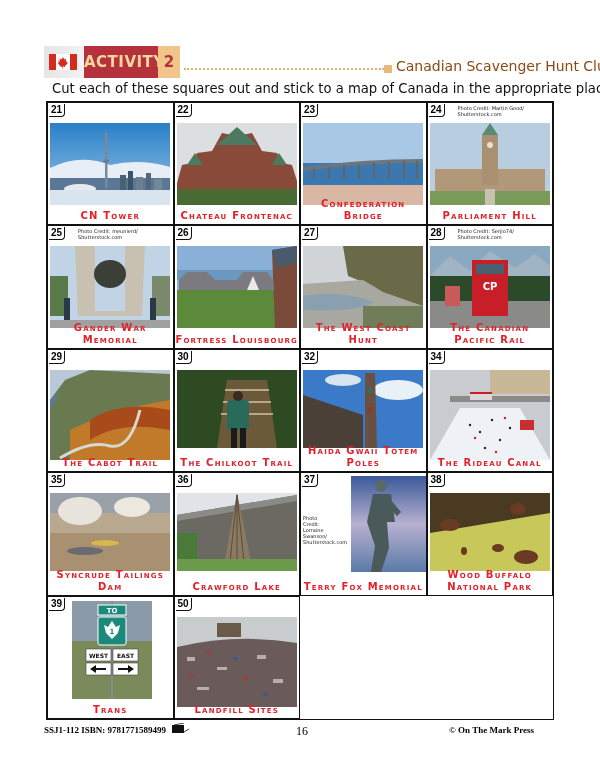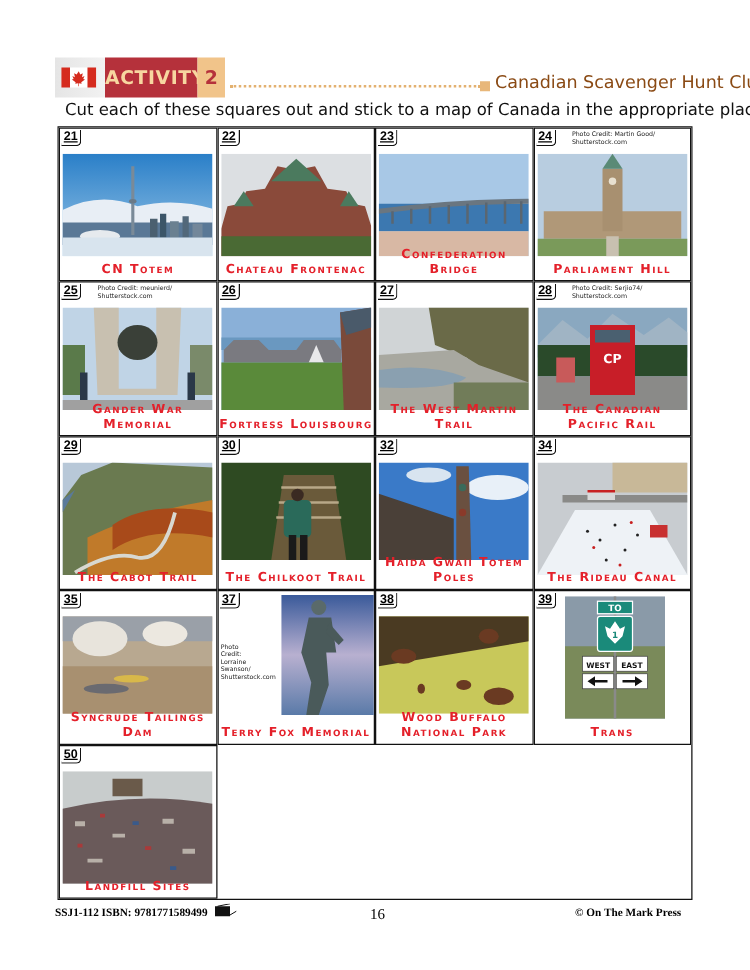--- a/index.html
+++ b/index.html
@@ -8,28 +8,28 @@
   .flag-box{position:absolute;left:0;top:0;width:40px;height:32px;background:linear-gradient(90deg,#e5e5e5,#f2f2f2);}
   .flag-box .leaf{position:absolute;left:5px;top:6px;width:28px;height:20px;}
   .act-box{position:absolute;left:40px;top:0;width:74px;height:32px;background:#b5313b;color:#f7d7a0;font-weight:bold;font-size:15px;line-height:32px;text-align:center;letter-spacing:0.5px;font-family:"DejaVu Sans",sans-serif;}
   .num-box{position:absolute;left:114px;top:0;width:22px;height:32px;background:#f1c48a;color:#b5313b;font-weight:bold;font-size:15px;line-height:32px;text-align:center;}
   .dots{position:absolute;left:140px;top:22px;width:200px;border-top:2px dotted #e3b170;}
   .dot-square{position:absolute;left:340px;top:19px;width:8px;height:8px;background:#e8b77a;}
   .title{position:absolute;left:352px;top:12px;font-size:14px;color:#8a4a14;white-space:nowrap;font-family:"DejaVu Sans",sans-serif;}
   .instructions{position:absolute;left:52px;top:81px;font-size:13.2px;color:#111;white-space:nowrap;}
   .grid{position:absolute;left:46px;top:101px;width:508px;height:619px;display:grid;grid-template-columns:repeat(4,1fr);grid-template-rows:repeat(5,1fr);border:1.5px solid #111;box-sizing:border-box;}
   .cell{position:relative;border:1px solid #111;box-sizing:border-box;background:#fff;overflow:hidden;}
-  .num{position:absolute;left:1px;top:1px;font-size:10px;font-weight:bold;font-family:"Liberation Sans Narrow","Liberation Sans",sans-serif;padding:0 2px;border:1px solid #111;border-top:none;border-left:none;border-bottom-right-radius:4px;line-height:12px;background:#fff;z-index:3;text-decoration:underline;}
+  .num{position:absolute;left:1px;top:1px;font-size:10px;font-weight:bold;font-family:"Liberation Sans Narrow","Liberation Sans",sans-serif;padding:0 2px;border:1px solid #111;border-top:none;border-left:none;border-bottom-right-radius:4px;line-height:12px;background:#fff;z-index:3;}
   .credit{position:absolute;left:30px;top:2px;font-size:5px;line-height:6px;color:#222;z-index:3;}
   .photo{position:absolute;left:2px;right:2px;top:20px;height:82px;}
   .label{position:absolute;left:0;right:0;bottom:2px;text-align:center;color:#e4202a;font-weight:bold;font-size:10px;line-height:12px;letter-spacing:1.2px;font-variant:small-caps;font-family:"DejaVu Sans",sans-serif;z-index:2;}
   .footer-left{position:absolute;left:44px;top:725px;font-size:9px;font-weight:bold;font-family:"Liberation Serif",serif;}
   .footer-icon{position:absolute;left:172px;top:723px;width:20px;height:11px;}
   .footer-page{position:absolute;left:296px;top:724px;font-size:12px;font-family:"Liberation Serif",serif;}
-  .footer-right{position:absolute;right:55px;top:725px;font-size:9px;font-weight:bold;font-family:"Liberation Serif",serif;}
+  .footer-right{position:absolute;right:66px;top:725px;font-size:9px;font-weight:bold;font-family:"Liberation Serif",serif;}
 </style>
 </head>
 <body>
 
 <div class="header">
   <div class="flag-box">
     <svg class="leaf" viewBox="0 0 28 20">
         <rect x="0" y="2" width="7" height="16" fill="#d52b1e"></rect>
         <rect x="7" y="2" width="14" height="16" fill="#fff"></rect>
         <rect x="21" y="2" width="7" height="16" fill="#d52b1e"></rect>
@@ -62,21 +62,21 @@
       <rect x="55" y="10" width="2.5" height="55" fill="#7a8a98"></rect>
         <ellipse cx="56.2" cy="38" rx="3" ry="1.8" fill="#6a7a88"></ellipse>
       <rect x="70" y="52" width="6" height="15" fill="#4b6070"></rect>
         <rect x="78" y="48" width="5" height="19" fill="#3b5568"></rect>
         <rect x="86" y="54" width="7" height="13" fill="#6a8090"></rect>
         <rect x="96" y="50" width="5" height="17" fill="#52687a"></rect>
         <rect x="104" y="56" width="8" height="11" fill="#73879a"></rect>
       <ellipse cx="30" cy="66" rx="16" ry="5" fill="#e6eaee"></ellipse>
       <rect x="0" y="67" width="120" height="15" fill="#d8e4ee"></rect>
     </svg>
-    <span class="label">CN Totem</span>
+    <span class="label">CN Tower</span>
   </div>
 
   <div class="cell">
     <span class="num">22</span>
     <svg class="photo" viewBox="0 0 120 82" preserveAspectRatio="none">
       <rect width="120" height="82" fill="#dcdfe2"></rect>
       <path d="M0 60 L5 42 L15 40 L20 30 L35 28 L45 10 L55 12 L60 8 L65 12 L75 10 L85 28 L100 30 L105 40 L115 42 L120 58 L120 82 L0 82Z" fill="#8a4a3a"></path>
       <path d="M40 22 L60 4 L80 22Z" fill="#4b7a5e"></path>
         <path d="M10 42 L18 30 L26 42Z" fill="#4b7a5e"></path>
         <path d="M95 42 L102 30 L110 42Z" fill="#4b7a5e"></path>
@@ -153,21 +153,21 @@
 
   <div class="cell">
     <span class="num">27</span>
     <svg class="photo" viewBox="0 0 120 82" preserveAspectRatio="none">
       <rect width="120" height="82" fill="#d0d4d6"></rect>
       <path d="M40 0 L120 0 L120 60 L90 55 L70 40 L45 30Z" fill="#6a6a48"></path>
       <path d="M0 38 L60 34 L80 46 L120 60 L120 82 L0 82Z" fill="#a8a8a0"></path>
       <path d="M0 50 Q40 44 70 56 Q60 66 0 64Z" fill="#8aa0b0"></path>
       <rect x="60" y="60" width="60" height="22" fill="#5a6a3a" opacity="0.7"></rect>
     </svg>
-    <span class="label">The West Martin Trail</span>
+    <span class="label">The West Coast Hunt</span>
   </div>
 
   <div class="cell">
     <span class="num">28</span>
     <span class="credit">Photo Credit: Serjio74/ Shutterstock.com</span>
     <svg class="photo" viewBox="0 0 120 82" preserveAspectRatio="none">
       <rect width="120" height="82" fill="#8aa8c0"></rect>
       <path d="M0 30 L20 10 L40 25 L60 5 L85 22 L105 8 L120 20 L120 40 L0 40Z" fill="#a0b4c4"></path>
       <rect x="0" y="30" width="120" height="25" fill="#2a4a2a"></rect>
       <rect x="0" y="55" width="120" height="27" fill="#8a8a88"></rect>
@@ -260,20 +260,37 @@
       <rect width="120" height="20" fill="#9aa0a8"></rect>
       <ellipse cx="30" cy="18" rx="22" ry="14" fill="#e8e4dc"></ellipse>
       <ellipse cx="82" cy="14" rx="18" ry="10" fill="#ece8e0"></ellipse>
       <rect x="0" y="40" width="120" height="38" fill="#a89070"></rect>
       <ellipse cx="55" cy="50" rx="14" ry="3" fill="#d8b84a"></ellipse>
       <ellipse cx="35" cy="58" rx="18" ry="4" fill="#6a6a70"></ellipse>
     </svg>
     <span class="label">Syncrude Tailings Dam</span>
   </div>
 
+  <div class="cell">
+    <span class="num">36</span>
+    <svg class="photo" viewBox="0 0 120 78" preserveAspectRatio="none" style="height:78px;">
+      <rect width="120" height="78" fill="#e0e4e8"></rect>
+      <path d="M0 22 L120 2 L120 66 L0 66Z" fill="#6a6a62"></path>
+      <path d="M0 22 L120 2 L120 8 L0 28Z" fill="#8a8a86"></path>
+      <rect x="0" y="40" width="20" height="26" fill="#4a7a3a"></rect>
+      <path d="M46 78 L60 0 L76 78Z" fill="#8a7a62"></path>
+      <g stroke="#5a4a3a" stroke-width="1">
+          <line x1="52" y1="78" x2="60" y2="2"></line>
+          <line x1="60" y1="78" x2="60" y2="2"></line>
+          <line x1="68" y1="78" x2="60" y2="2"></line>
+        </g>
+      <rect x="0" y="66" width="120" height="12" fill="#6a9a4a"></rect>
+    </svg>
+    <span class="label">Crawford Lake</span>
+  </div>
 
   <div class="cell">
     <span class="num">37</span>
     <span class="credit" style="left:2px;top:42px;width:24px;">Photo Credit: Lorraine Swanson/ Shutterstock.com</span>
     <svg class="photo" viewBox="0 0 80 96" preserveAspectRatio="none" style="left:50px;top:3px;height:96px;">
       <defs>
           <linearGradient id="sky37" x1="0" y1="0" x2="0" y2="1">
             <stop offset="0" stop-color="#3a5a9a"></stop>
             <stop offset="0.5" stop-color="#b8b0d0"></stop>
             <stop offset="1" stop-color="#5a7aa8"></stop>

